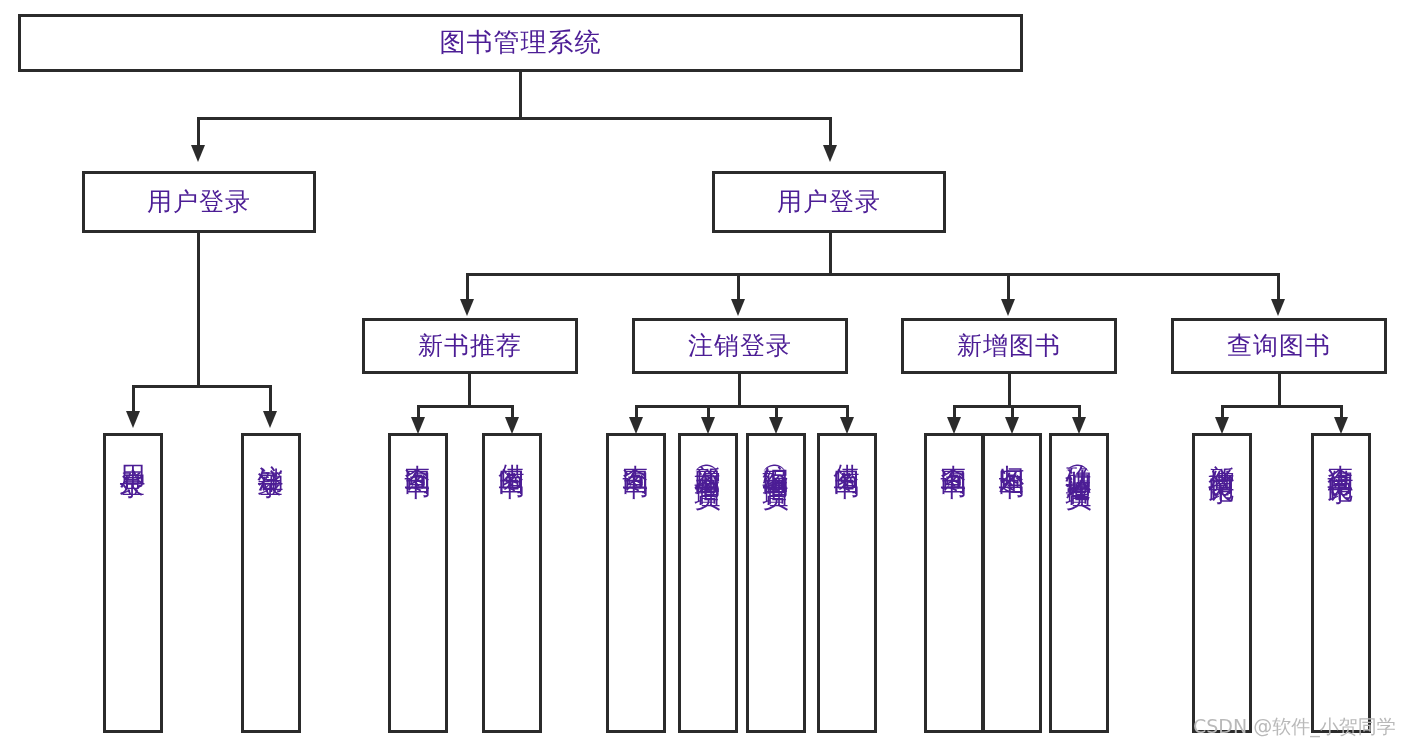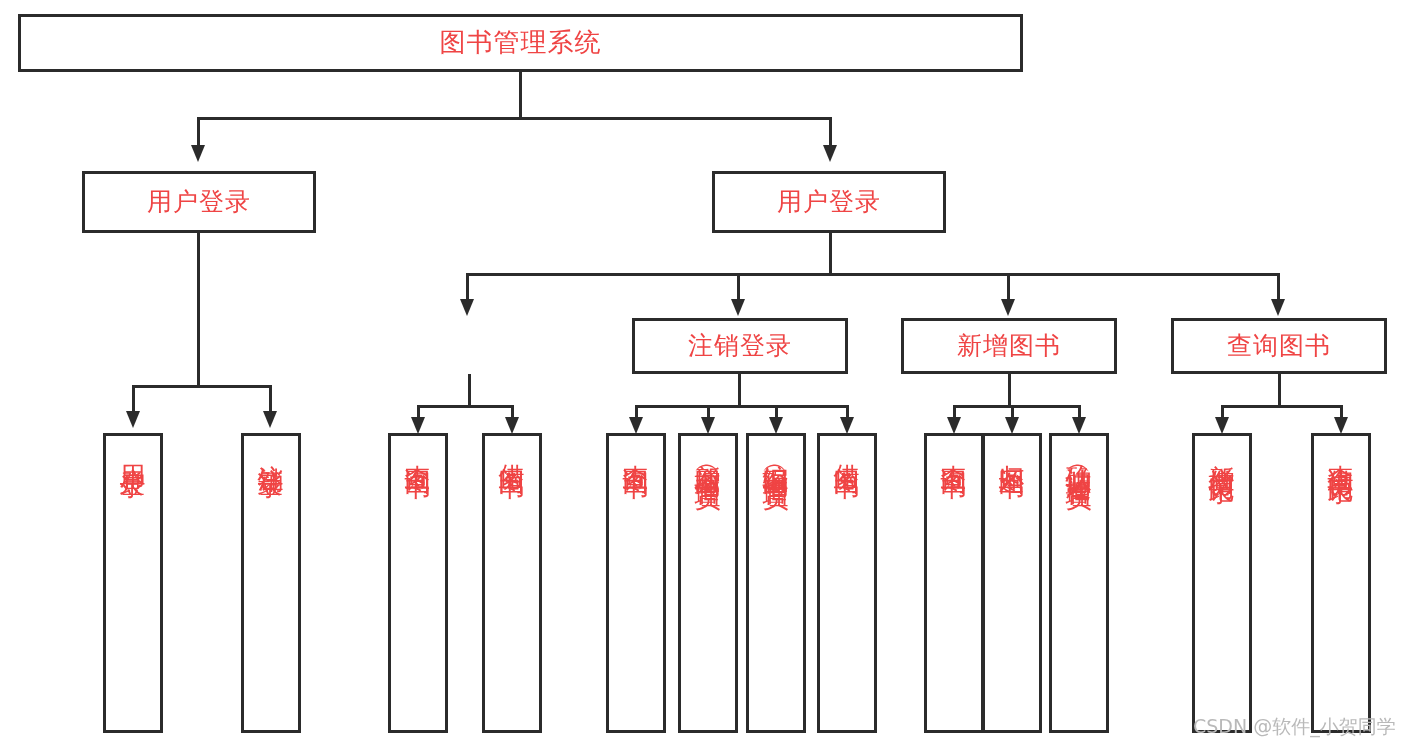--- a/index.html
+++ b/index.html
@@ -17,21 +17,21 @@
   }
   
   .node {
     position: absolute;
     box-sizing: border-box;
     border: 3px solid #2b2b2b;
     background: #ffffff;
     display: flex;
     align-items: center;
     justify-content: center;
-    color: #ef4444;
+    color: #4c1d95;
   }
   .node .label {
     display: block;
     text-align: center;
     line-height: 1.15;
     white-space: nowrap;
   }
   
   .node.h .label {
     font-size: 25px;
@@ -114,20 +114,23 @@
   <div class="conn hline" style="left:466px; top:273px; width:814px;"></div>
   <div class="conn vline" style="left:466px; top:273px; height:28px;"></div>
   <div class="arrow" style="left:460px; top:299px;"></div>
   <div class="conn vline" style="left:737px; top:273px; height:28px;"></div>
   <div class="arrow" style="left:731px; top:299px;"></div>
   <div class="conn vline" style="left:1007px; top:273px; height:28px;"></div>
   <div class="arrow" style="left:1001px; top:299px;"></div>
   <div class="conn vline" style="left:1277px; top:273px; height:28px;"></div>
   <div class="arrow" style="left:1271px; top:299px;"></div>
 
+  <div class="node h" style="left:362px; top:318px; width:216px; height:56px;">
+    <span class="label">新书推荐</span>
+  </div>
   <div class="node h" style="left:632px; top:318px; width:216px; height:56px;">
     <span class="label">注销登录</span>
   </div>
   <div class="node h" style="left:901px; top:318px; width:216px; height:56px;">
     <span class="label">新增图书</span>
   </div>
   <div class="node h" style="left:1171px; top:318px; width:216px; height:56px;">
     <span class="label">查询图书</span>
   </div>
 

